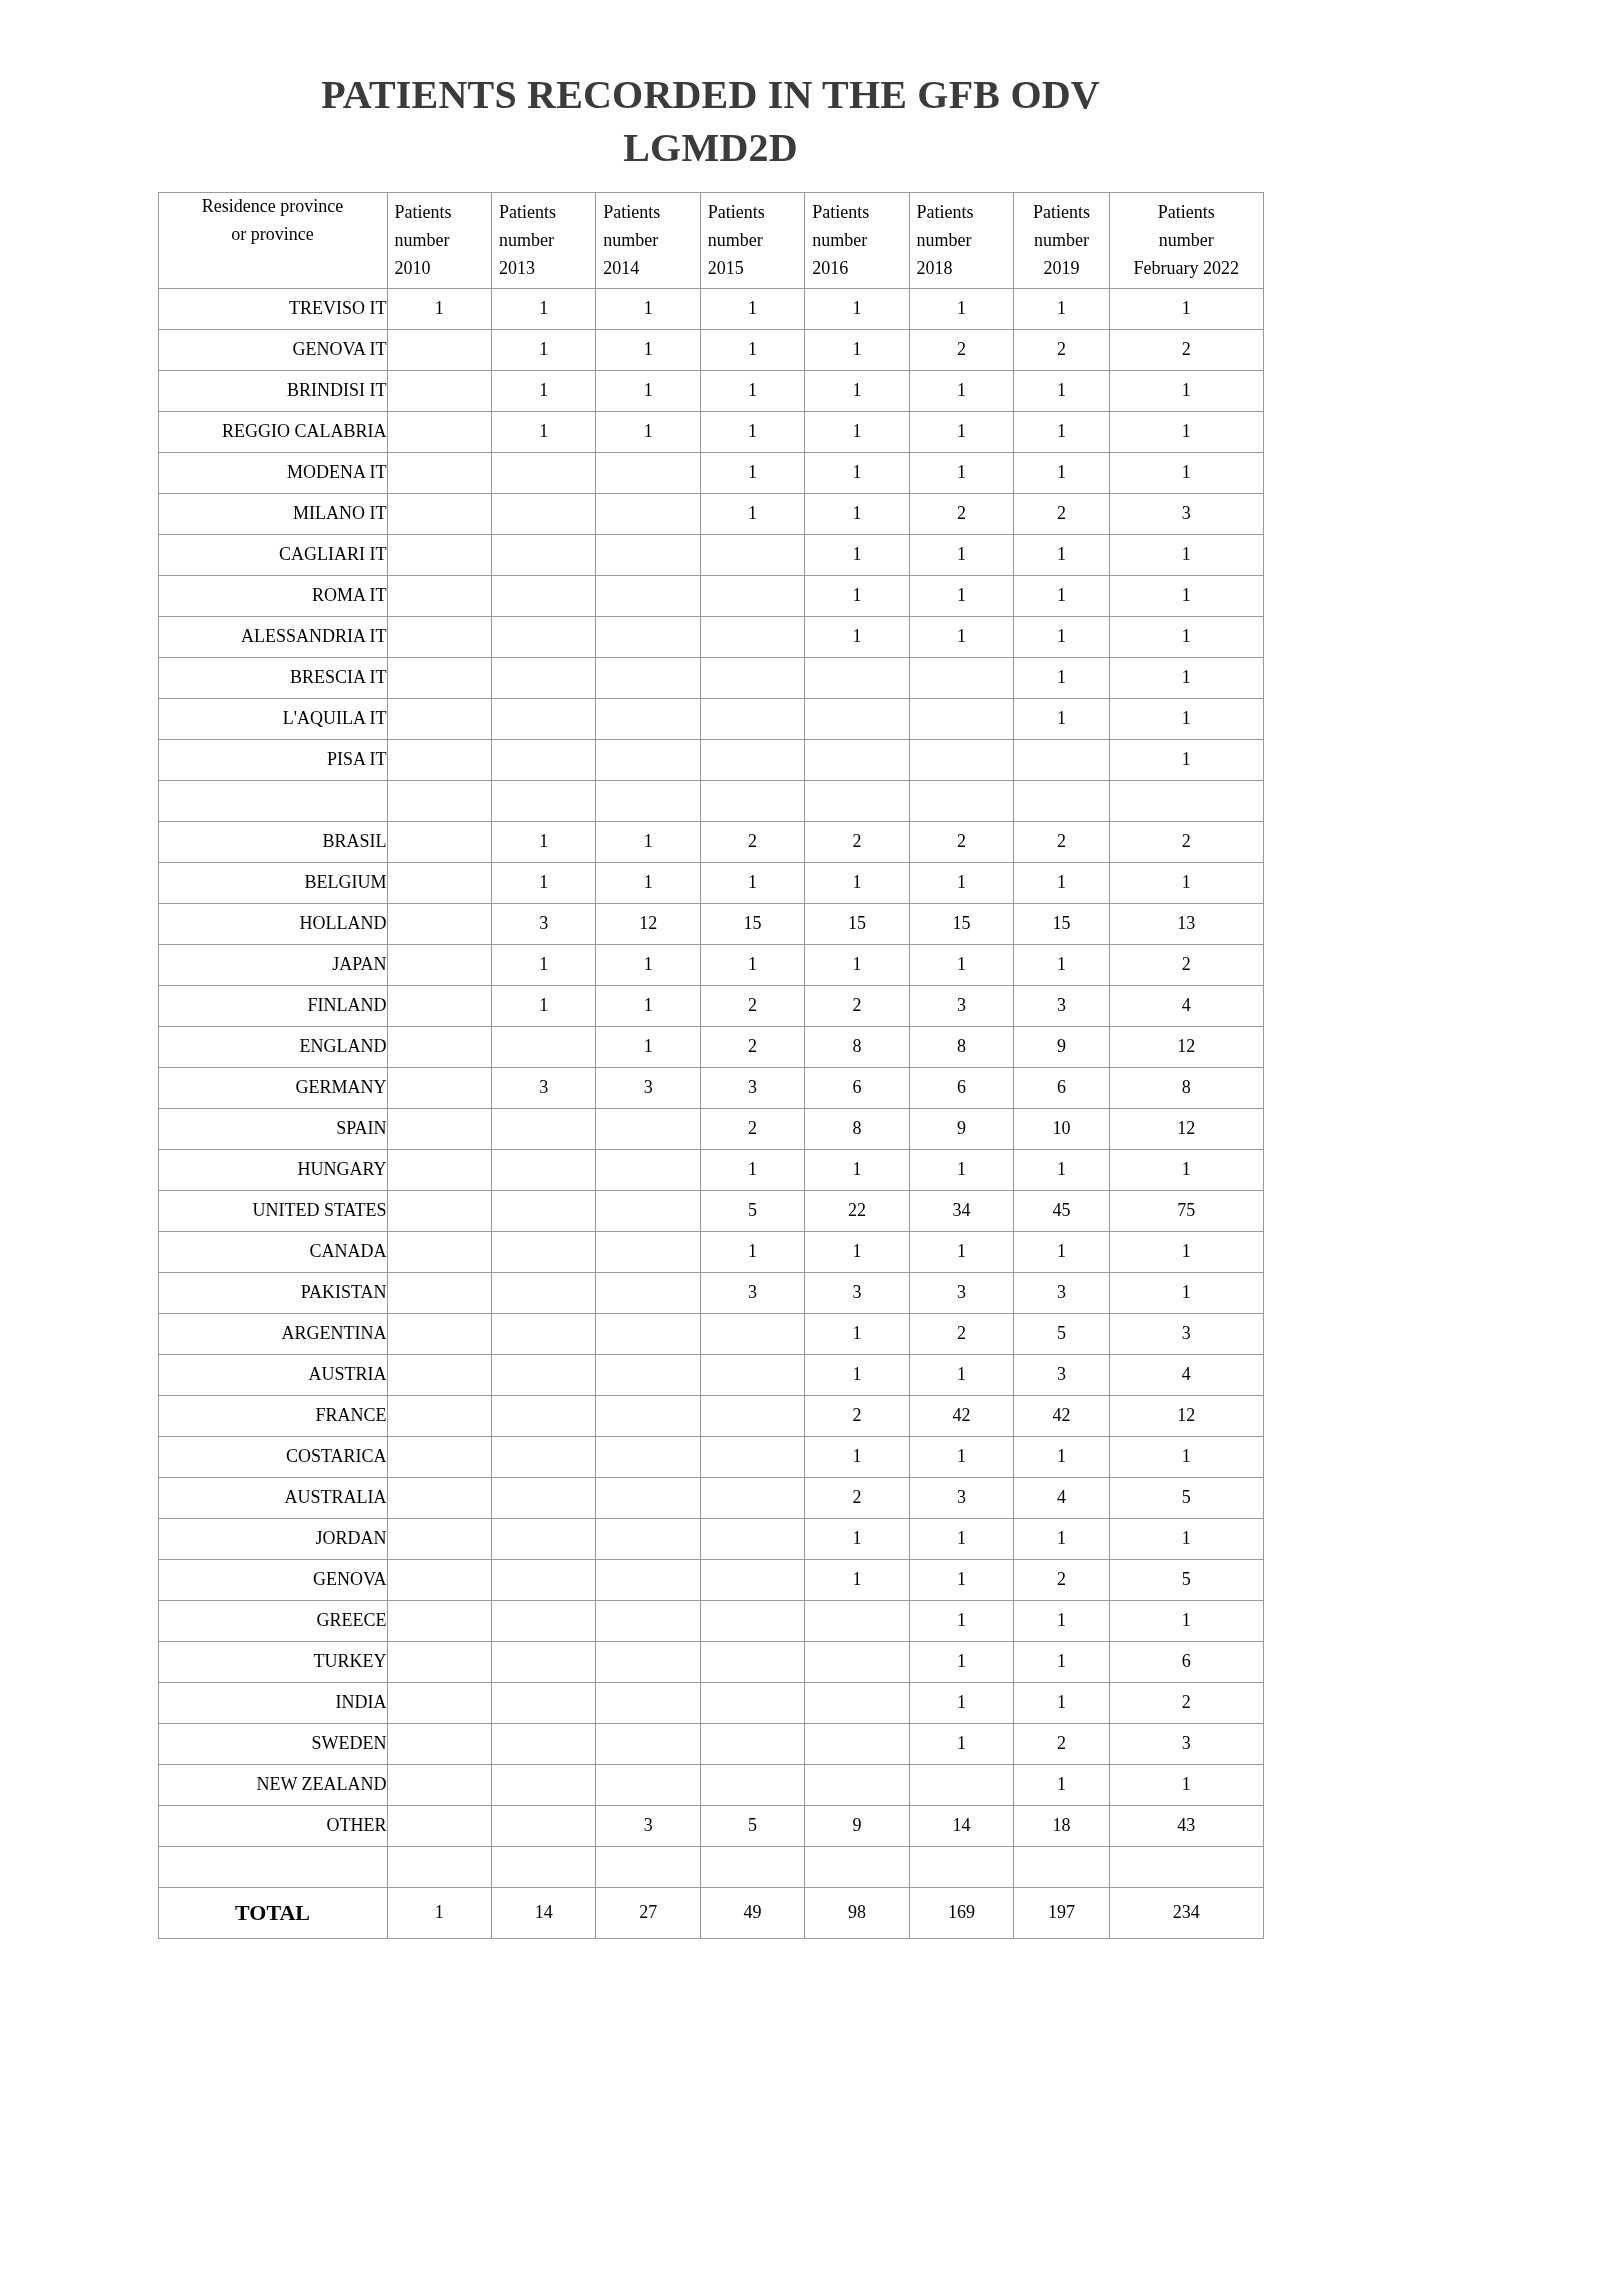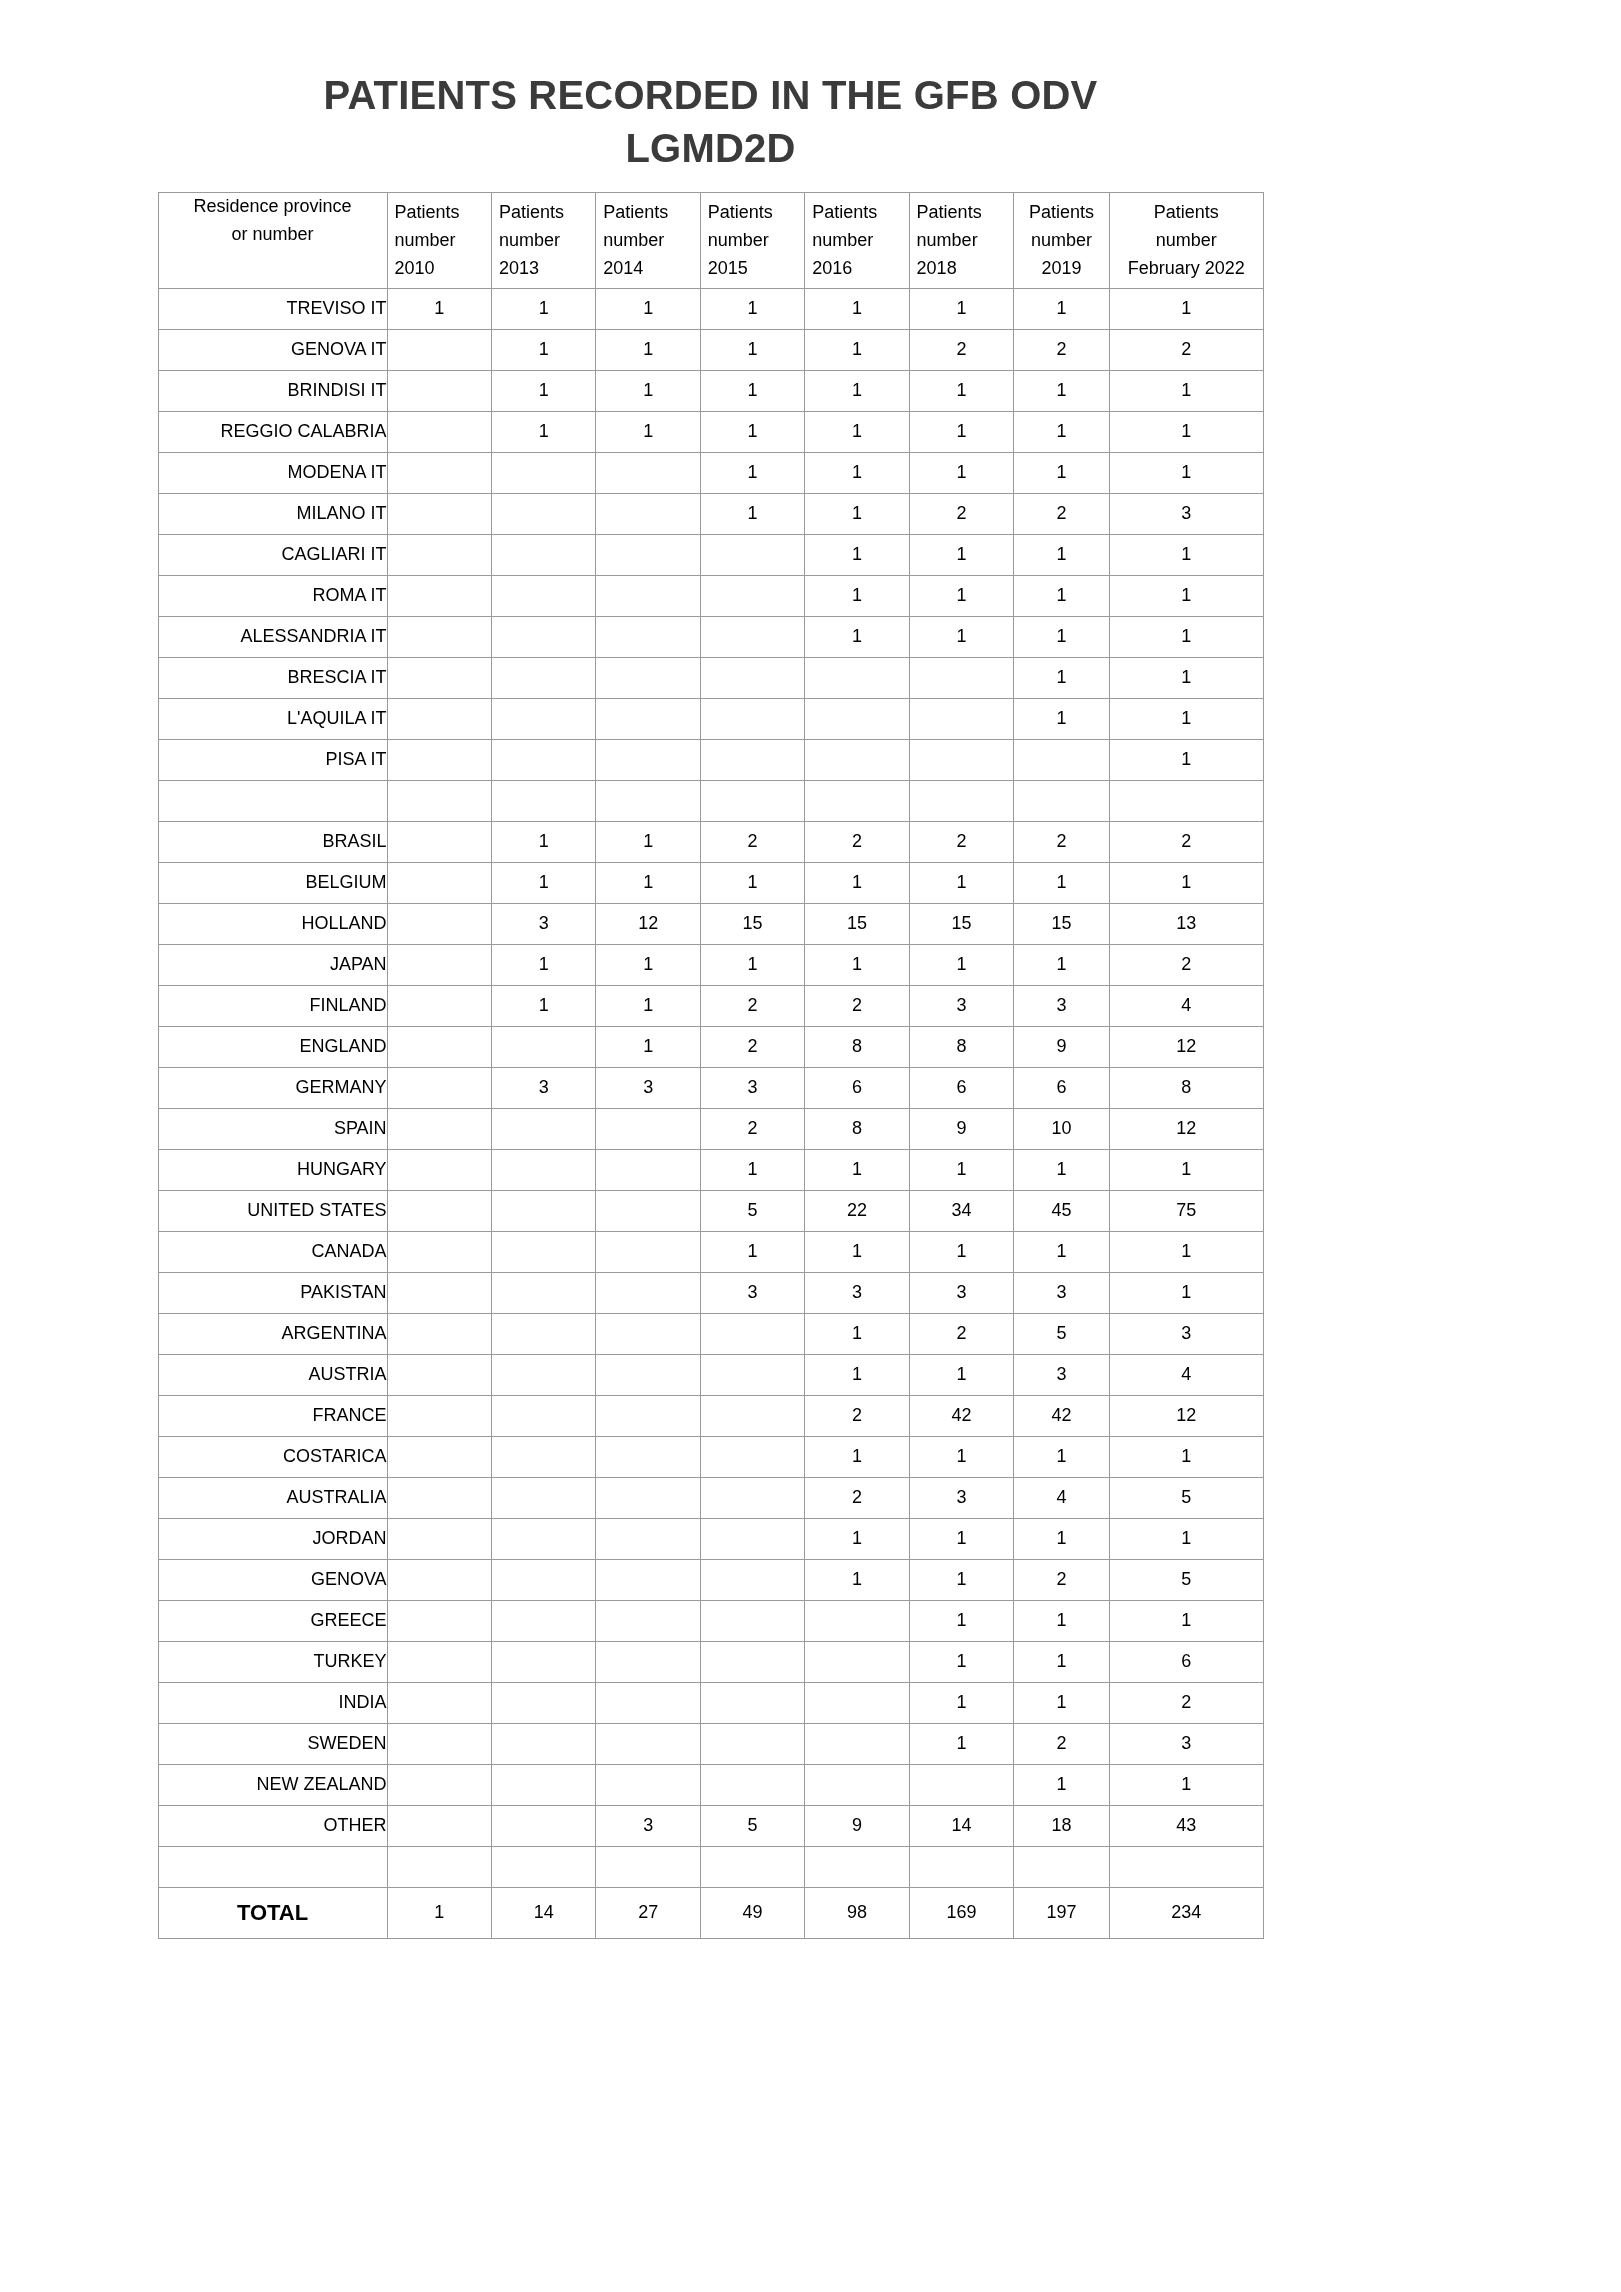--- a/index.html
+++ b/index.html
@@ -13,20 +13,21 @@
     font-family: "Liberation Sans", sans-serif;
     color: #000000;
     -webkit-font-smoothing: antialiased;
   }
   .page {
     width: 1421px;
     height: 2293px;
     box-sizing: border-box;
     padding: 69px 98px 0 98px;
     position: relative;
+    font-family: Liberation Serif, serif;
   }
   .doc-title {
     text-align: center;
     font-size: 40px;
     font-weight: bold;
     color: #3b3b3b;
     line-height: 1.32;
     letter-spacing: 0.2px;
     margin: 0 0 17.6px 0;
   }
@@ -121,21 +122,21 @@
       <col class="c-2015">
       <col class="c-2017">
       <col class="c-2018">
       <col class="c-2019">
       <col class="c-2022">
     </colgroup>
     <thead>
       <tr>
         <td class="h-name">
           <div>Residence province</div>
-          <div>or number</div>
+          <div>or province</div>
         </td>
         <td class="h-col">
           <div>Patients</div>
           <div>number</div>
           <div>2010</div>
         </td>
         <td class="h-col">
           <div>Patients</div>
           <div>number</div>
           <div>2013</div>

